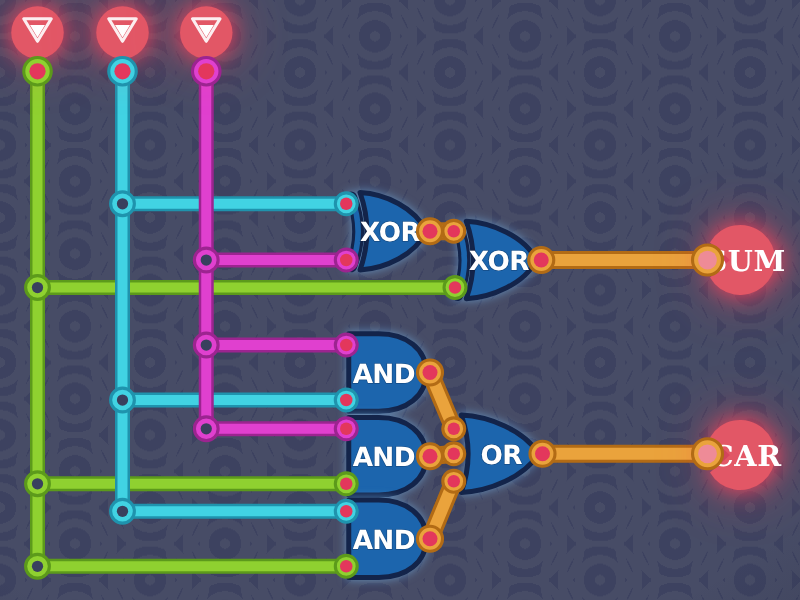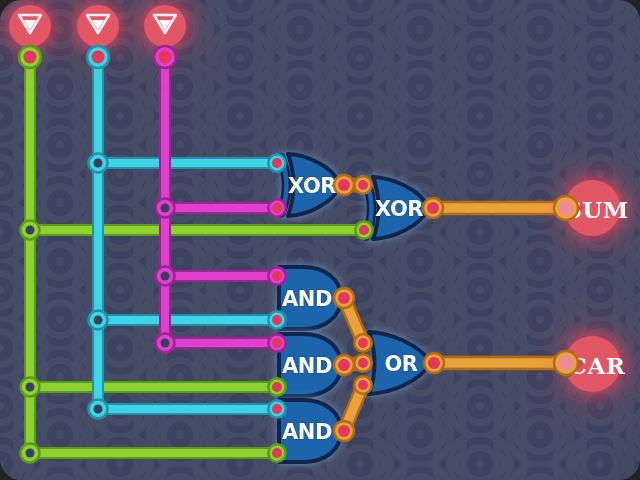--- a/index.html
+++ b/index.html
@@ -20,21 +20,20 @@
       radial-gradient(circle, var(--bg-pattern) 0 4px, transparent 4px 13px,
         var(--bg-pattern) 13px 20px, transparent 20px 27px,
         var(--bg-pattern) 27px 34px, transparent 34px 41px,
         var(--bg-pattern) 41px 48px, transparent 48px),
       radial-gradient(circle, var(--bg-pattern) 0 4px, transparent 4px 13px,
         var(--bg-pattern) 13px 20px, transparent 20px 27px,
         var(--bg-pattern) 27px 34px, transparent 34px 41px,
         var(--bg-pattern) 41px 48px, transparent 48px);
     background-size:120px 58px,120px 58px;
     background-position:0 0,60px 29px;
-    border-radius:21px;
   }
   .vignette{position:absolute;inset:0;z-index:1;pointer-events:none;
     background:radial-gradient(130% 130% at 45% 40%, rgba(0,0,0,0) 55%, rgba(15,18,34,.42) 100%);}
   svg.board{position:absolute;inset:0;z-index:2;}
 
   .wo{fill:none;stroke-linecap:round;stroke-linejoin:round;stroke-width:12}
   .wc{fill:none;stroke-linecap:round;stroke-linejoin:round;stroke-width:8}
   .woo{fill:none;stroke-linecap:round;stroke-linejoin:round;stroke-width:14.5}
   .wco{fill:none;stroke-linecap:round;stroke-linejoin:round;stroke-width:9.5}
   .s-green-d{stroke:var(--green-dark)} .s-green{stroke:var(--green)}

